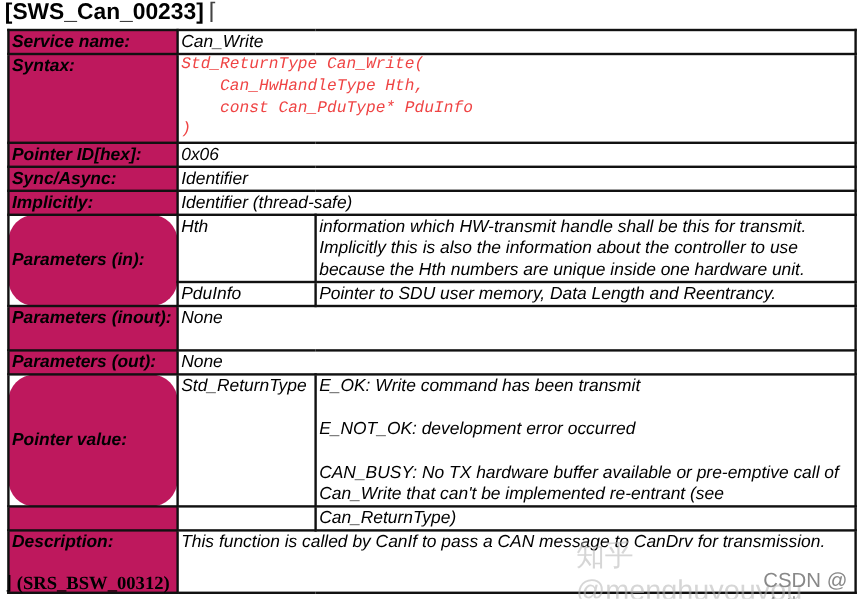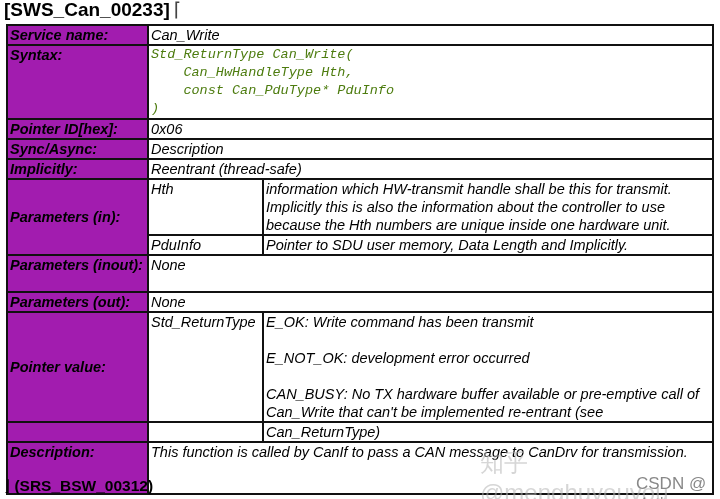--- a/index.html
+++ b/index.html
@@ -5,36 +5,36 @@
     html, body { margin: 0; padding: 0; }
     body {
       width: 720px; height: 499px; background: #ffffff; position: relative; overflow: hidden;
       font-family: "Liberation Sans", sans-serif; color: #000;
     }
     .heading {
       position: absolute; left: 4px; top: -2px; font-size: 19px; font-weight: bold; letter-spacing: 0px;
     }
     .heading .bracket { font-weight: normal; color: #444; margin-left: 4px; }
     .footer {
-      position: absolute; left: 4px; top: 477px; font-size: 15.5px; font-weight: bold;
+      position: absolute; left: 4px; top: 477px; font-size: 15.5px; font-weight: bold; font-family: Liberation Serif, serif;
     }
     .footer .bracket { font-weight: normal; }
     .tbl {
       position: absolute; left: 6px; top: 24px; width: 706px; border-collapse: collapse;
       table-layout: fixed; font-size: 14.5px; line-height: 18px;
     }
     .tbl td {
       border: 2px solid #111; padding: 0 2px; vertical-align: top; font-style: italic;
     }
     .tbl td.lbl {
-      background: #a21caf; font-weight: bold; font-style: italic; vertical-align: top;
+      background: #be185d; font-weight: bold; font-style: italic; vertical-align: top;
     }
-    .tbl td.lbl.mid { vertical-align: middle; }
+    .tbl td.lbl.mid { vertical-align: middle; border-radius: 22px; }
     .mono {
-      font-family: "Liberation Mono", monospace; color: #4d7c0f; font-size: 13.5px; line-height: 18px; white-space: pre;
+      font-family: "Liberation Mono", monospace; color: #ef4444; font-size: 13.5px; line-height: 18px; white-space: pre;
     }
     .gap { height: 18px; }
     .watermark {
       position: absolute; left: 480px; top: 447px; font-size: 24px; color: rgba(180,180,180,0.55);
       letter-spacing: 0px; pointer-events: none;
     }
     .csdn {
       position: absolute; left: 636px; top: 474px; font-size: 17px; color: #888;
     }
   </style>
@@ -64,34 +64,34 @@
       <div class="mono">    const Can_PduType* PduInfo</div>
       <div class="mono">)</div>
     </td>
   </tr>
   <tr style="height:19px">
     <td class="lbl">Pointer ID[hex]:</td>
     <td colspan="2">0x06</td>
   </tr>
   <tr style="height:19px">
     <td class="lbl">Sync/Async:</td>
-    <td colspan="2">Description</td>
+    <td colspan="2">Identifier</td>
   </tr>
   <tr style="height:19px">
     <td class="lbl">Implicitly:</td>
-    <td colspan="2">Reentrant (thread-safe)</td>
+    <td colspan="2">Identifier (thread-safe)</td>
   </tr>
   <tr style="height:56px">
     <td class="lbl mid" rowspan="2">Parameters (in):</td>
     <td>Hth</td>
     <td>information which HW-transmit handle shall be this for transmit. Implicitly this is also the information about the controller to use because the Hth numbers are unique inside one hardware unit.</td>
   </tr>
   <tr style="height:19px">
     <td>PduInfo</td>
-    <td>Pointer to SDU user memory, Data Length and Implicitly.</td>
+    <td>Pointer to SDU user memory, Data Length and Reentrancy.</td>
   </tr>
   <tr style="height:37px">
     <td class="lbl">Parameters (inout):</td>
     <td colspan="2">None</td>
   </tr>
   <tr style="height:19px">
     <td class="lbl">Parameters (out):</td>
     <td colspan="2">None</td>
   </tr>
   <tr style="height:108px">

